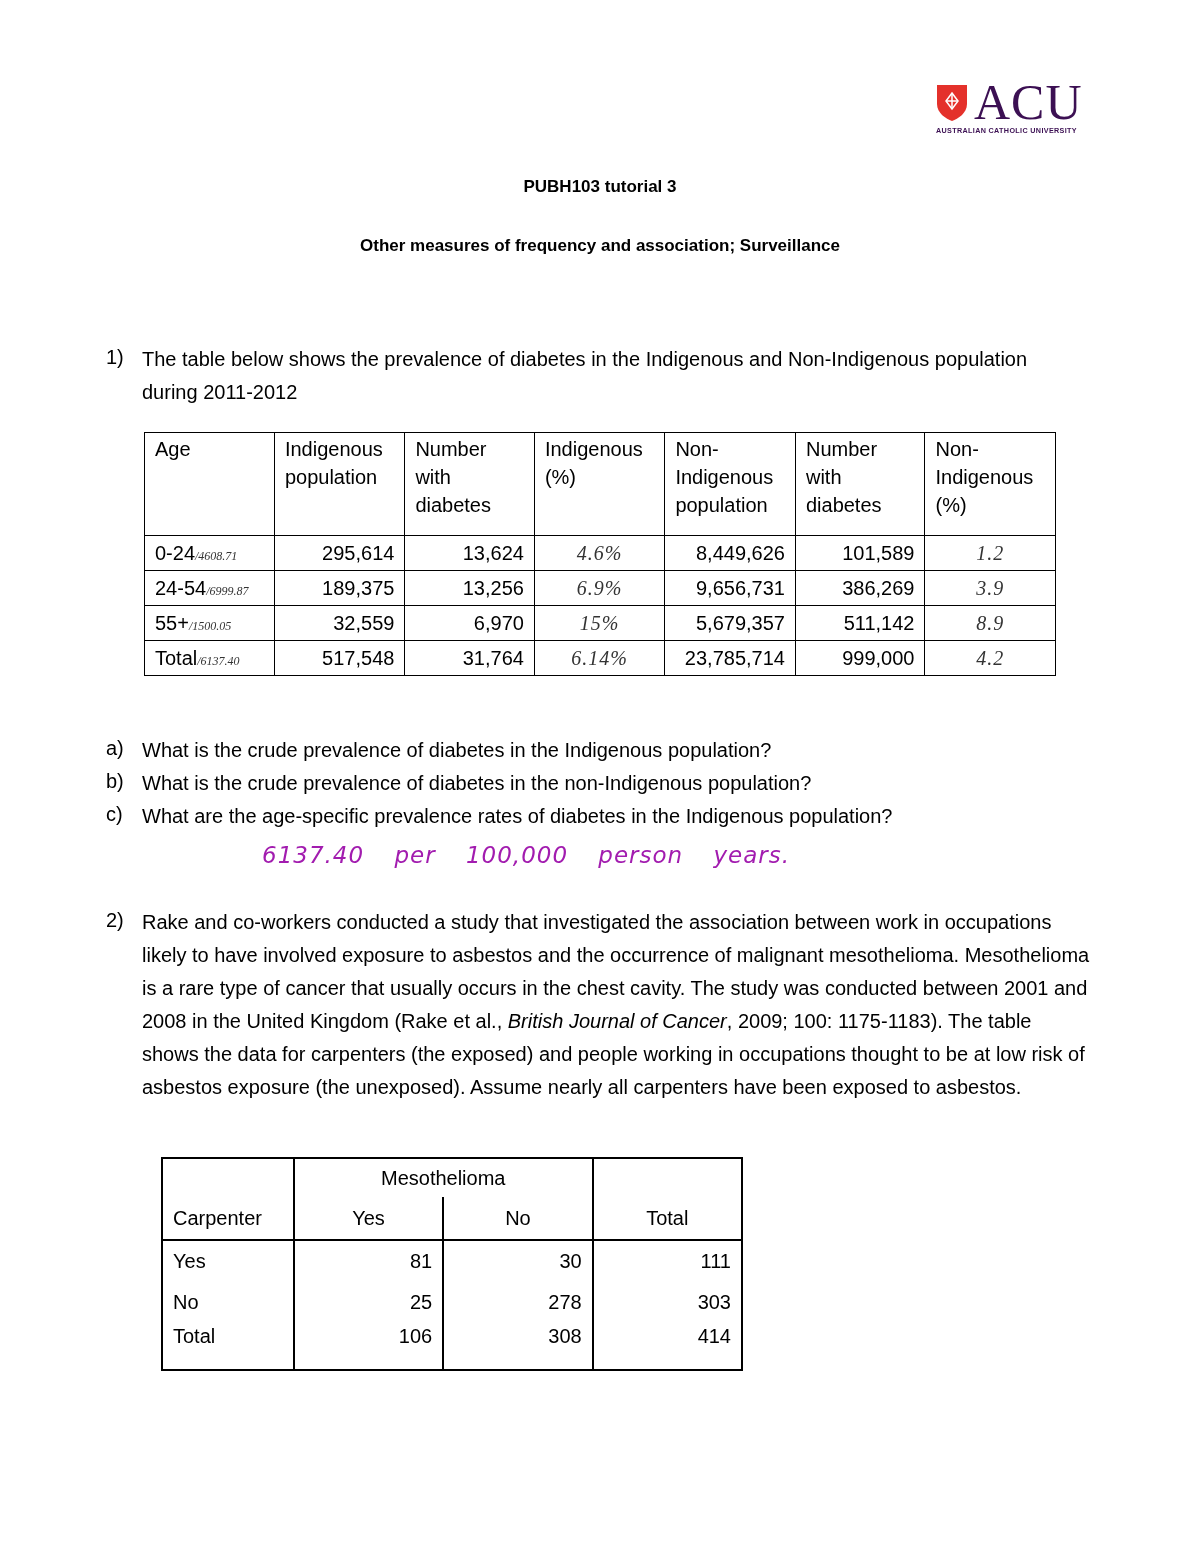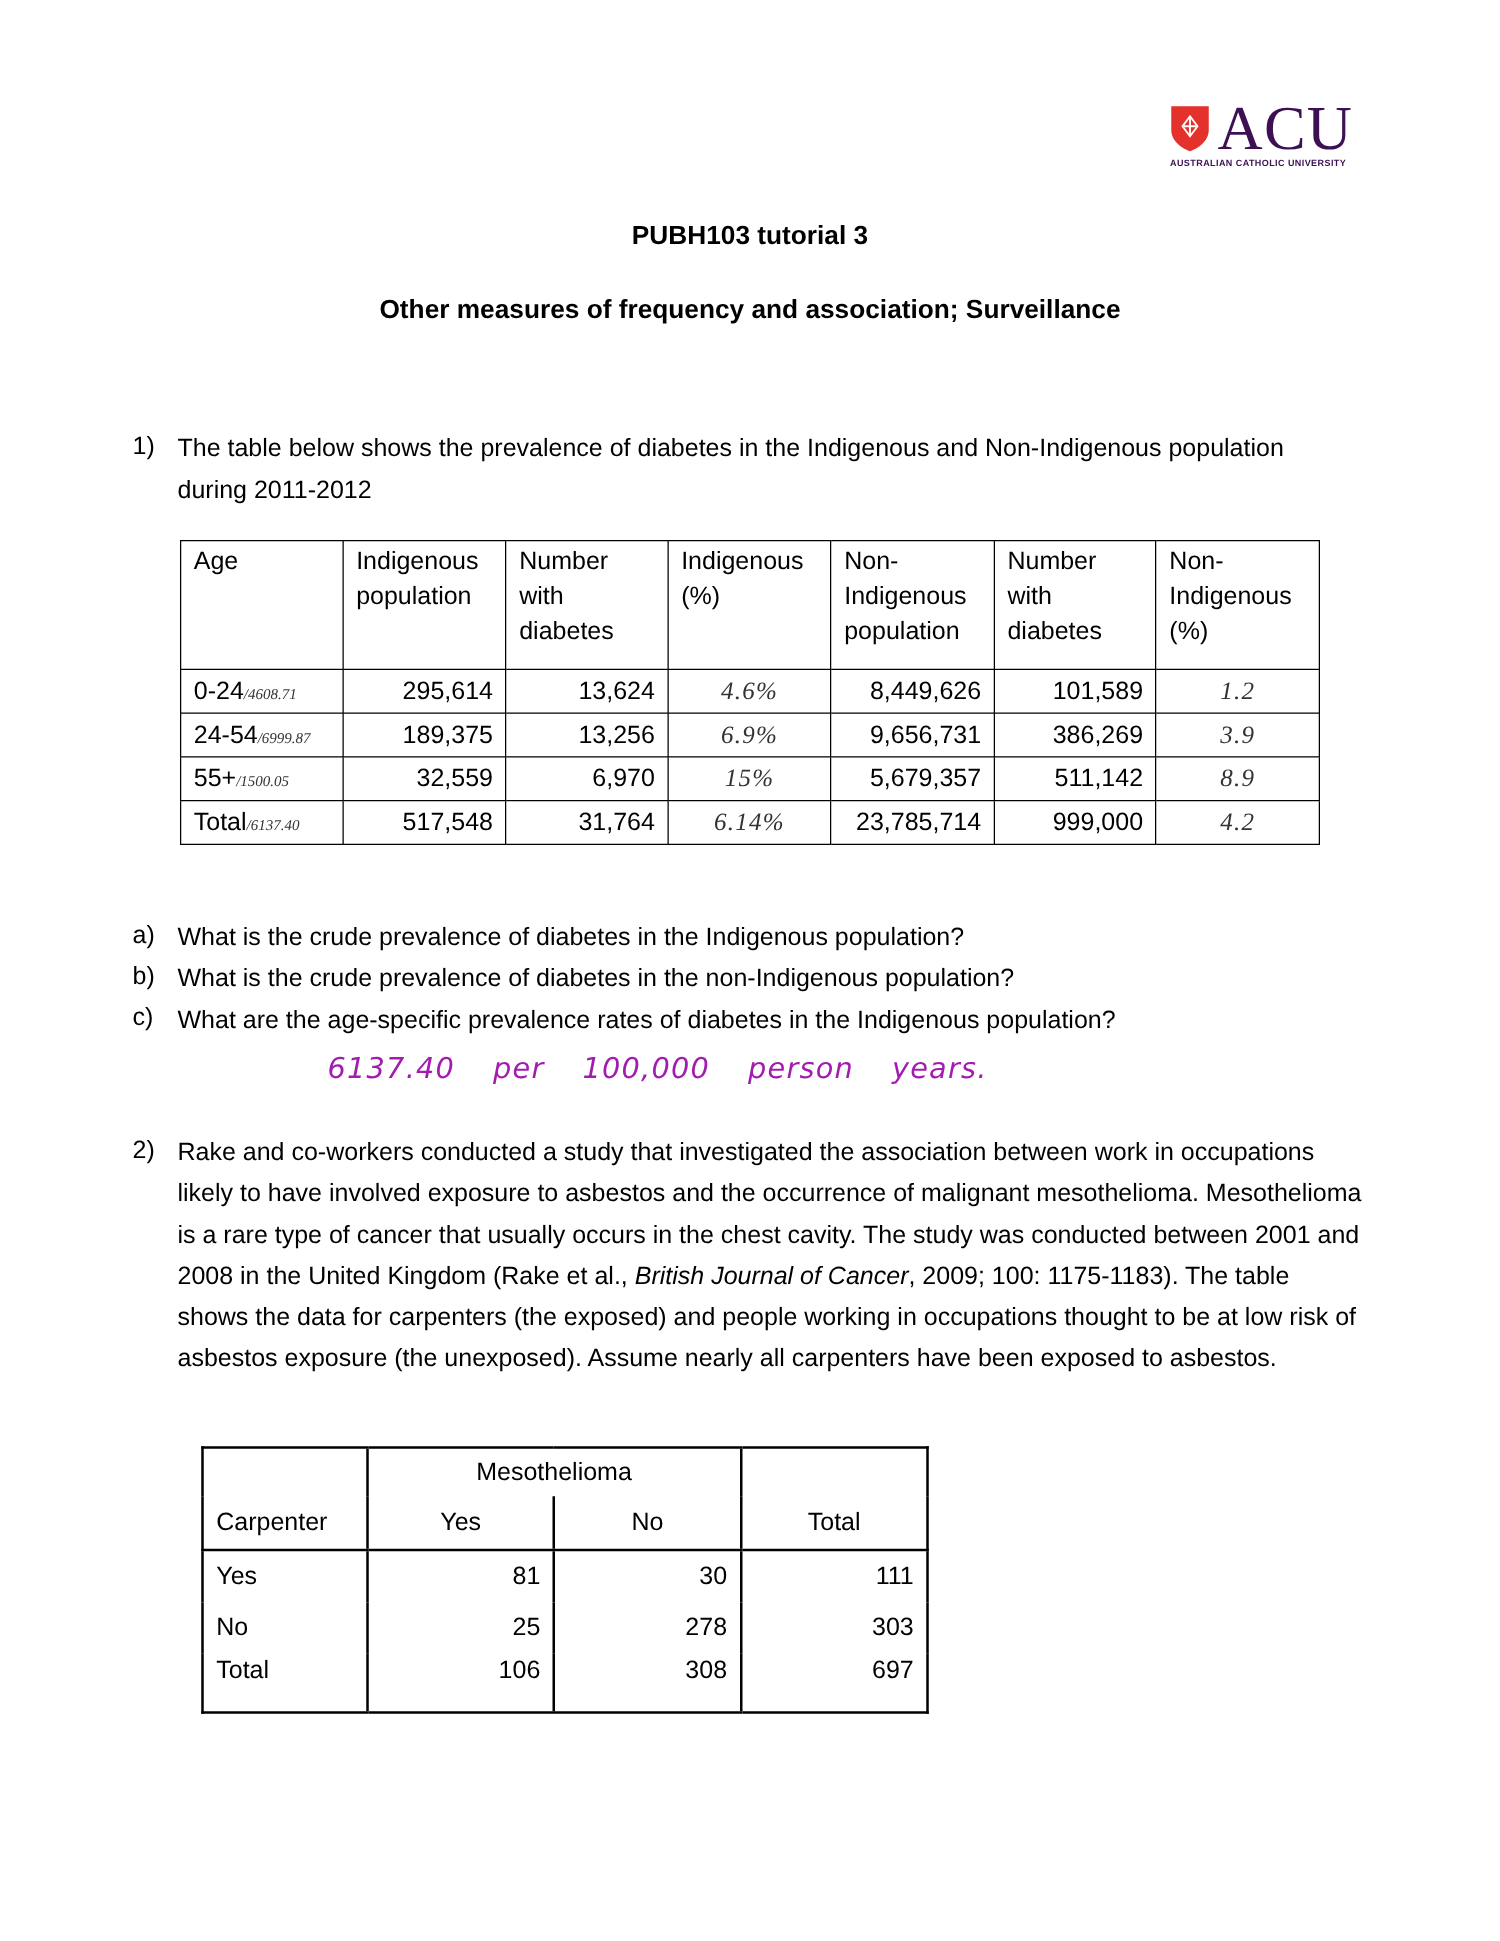--- a/index.html
+++ b/index.html
@@ -6,21 +6,21 @@
   body {
     width: 1200px; height: 1553px; position: relative; overflow: hidden;
     font-family: "Liberation Sans", "DejaVu Sans", sans-serif;
     color: #000;
   }
   .logo { position: absolute; left: 934px; top: 82px; width: 152px; height: 56px; }
   .logo .shield { position: absolute; left: 2px; top: 2px; width: 32px; height: 38px; }
   .logo .acu { position: absolute; left: 40px; top: -6px; font-family: "Liberation Serif", serif; font-size: 50px; color: #3c1053; letter-spacing: 1px; line-height: 52px; }
   .logo .sub { position: absolute; left: 2px; top: 44px; font-size: 7.2px; font-weight: bold; color: #3c1053; letter-spacing: 0.35px; white-space: nowrap; }
 
-  .title { position: absolute; left: 0; width: 1200px; text-align: center; font-weight: bold; font-size: 21px; }
+  .title { position: absolute; left: 0; width: 1200px; text-align: center; font-weight: bold; font-size: 17px; }
   .t1 { top: 177px; }
   .t2 { top: 236px; }
 
   .para { position: absolute; left: 142px; width: 950px; font-size: 20px; line-height: 33px; }
   .num { position: absolute; left: 106px; font-size: 20px; }
 
   table { border-collapse: collapse; position: absolute; font-size: 20px; }
   .t-diab { left: 144px; top: 432px; width: 912px; }
   .t-diab td { border: 1.5px solid #000; padding: 2px 10px; vertical-align: top; }
   .t-diab thead td { height: 98px; line-height: 28px; margin-left: 40px; }
@@ -147,16 +147,16 @@
   <tr>
     <td class="bl" style="height:37px;">No</td>
     <td class="bl r">25</td>
     <td class="bl r">278</td>
     <td class="bl br r">303</td>
   </tr>
   <tr>
     <td class="bl bb" style="height:42px; vertical-align:top;">Total</td>
     <td class="bl bb r" style="vertical-align:top;">106</td>
     <td class="bl bb r" style="vertical-align:top;margin-top:31px;">308</td>
-    <td class="bl bb br r" style="vertical-align:top;">697</td>
+    <td class="bl bb br r" style="vertical-align:top;">414</td>
   </tr>
 </tbody>
   </table>
 
 </body></html>

